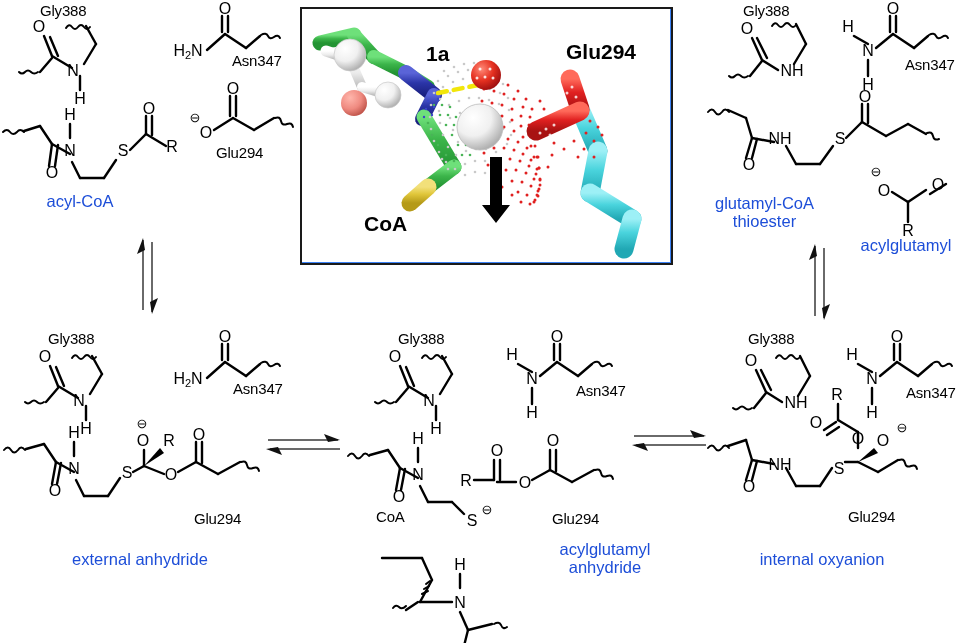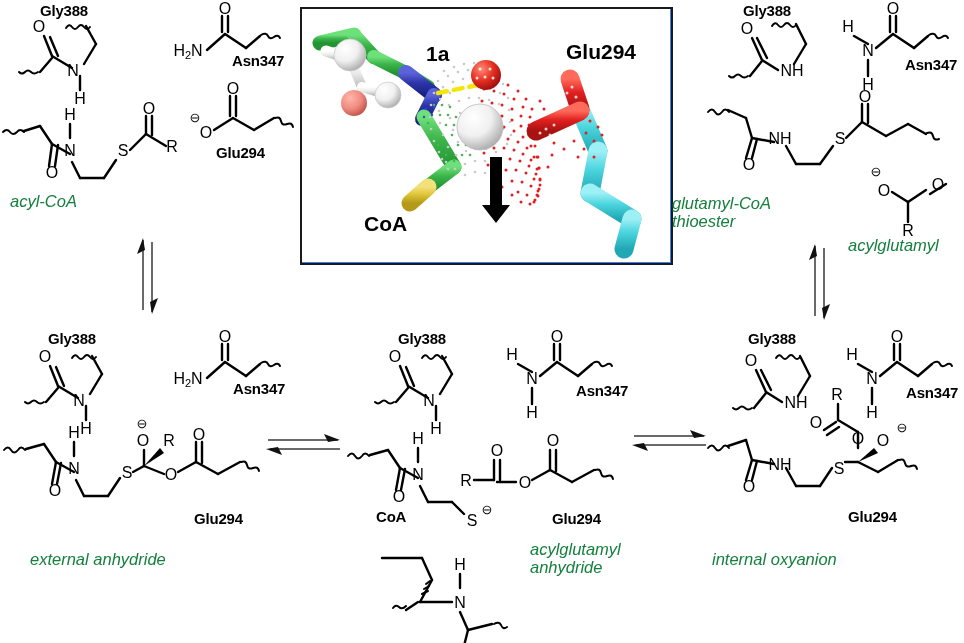--- a/index.html
+++ b/index.html
@@ -16,31 +16,31 @@
     position: relative;
     width: 964px;
     height: 643px;
     background: #ffffff;
     overflow: hidden;
   }
   .abs { position: absolute; }
 
   
   .res-label {
-    font-weight: bold;
+    font-weight: normal;
     font-size: 15px;
     color: #000;
     white-space: nowrap;
     letter-spacing: -0.2px;
   }
   .state-label {
-    font-style: italic;
     font-size: 16.5px;
-    color: #15803d;
+    color: #1d4ed8;
     white-space: nowrap;
+    text-align: center;
     line-height: 1.12;
   }
   .atom {
     font-size: 16px;
     color: #000;
     white-space: nowrap;
     font-family: "Liberation Sans", sans-serif;
   }
   .charge {
     font-size: 13px;

